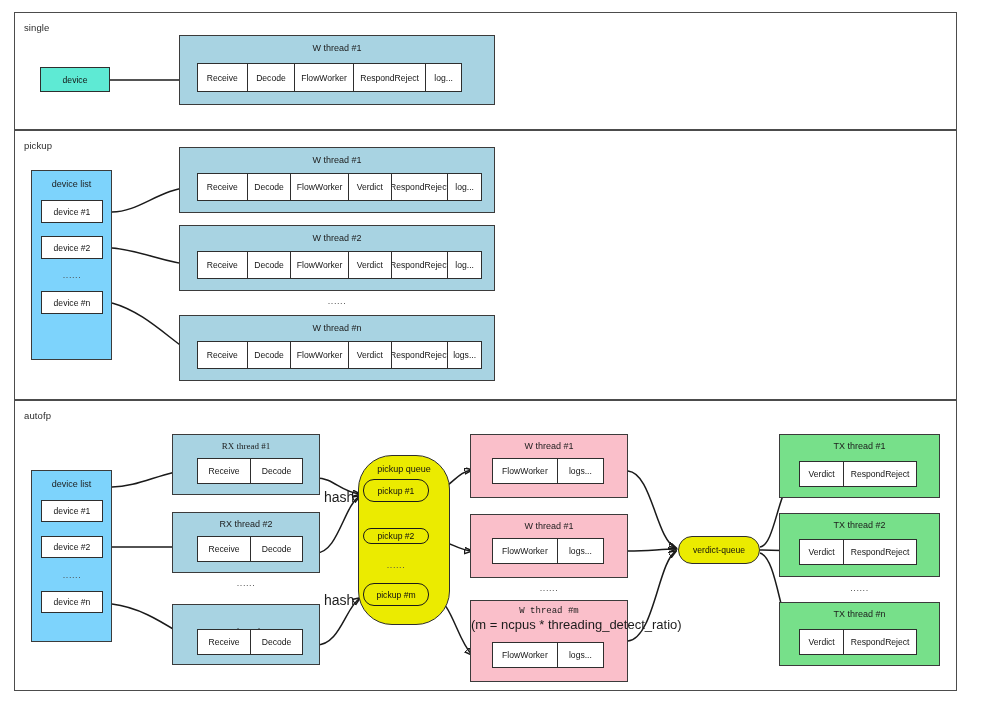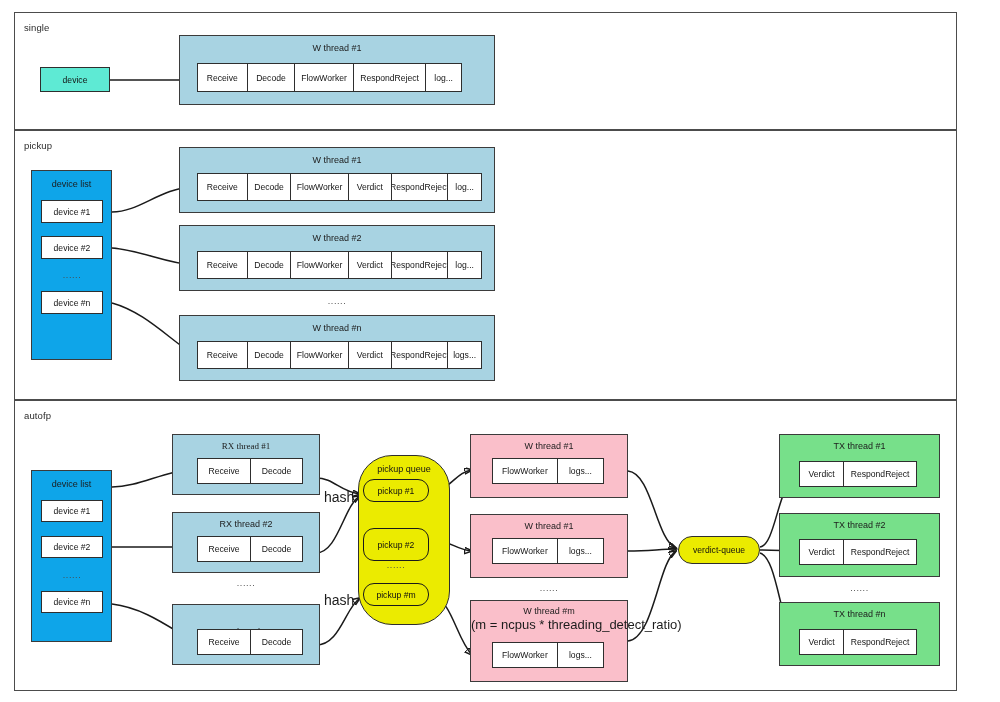--- a/index.html
+++ b/index.html
@@ -8,21 +8,21 @@
   #canvas{position:relative;width:1000px;height:702px;overflow:hidden;background:#fff;}
 
   
   .frame{position:absolute;box-sizing:border-box;border:1.5px solid #4c4c4c;background:#ffffff;}
 
   .section-label{position:absolute;font-size:9.5px;color:#2b2b2b;white-space:nowrap;letter-spacing:.1px;}
 
   
   .group{position:absolute;box-sizing:border-box;border:1.4px solid #3b3b3b;}
   .group.blue{background:#a8d3e2;}
-  .group.orange{background:#0ea5e9;}
+  .group.orange{background:#7dd3fc;}
   .group.pink{background:#fabfca;}
   .group.green{background:#77e08a;}
 
   .group-title{position:absolute;left:0;right:0;text-align:center;font-size:9px;color:#1c1c1c;white-space:nowrap;}
 
   
   .pipeline{position:absolute;display:flex;box-sizing:border-box;border:1.4px solid #2e2e2e;background:#ffffff;}
   .cell{box-sizing:border-box;border-right:1.3px solid #2e2e2e;display:flex;align-items:center;justify-content:center;
         font-size:8.6px;color:#141414;white-space:nowrap;background:#ffffff;overflow:hidden;}
   .cell:last-child{border-right:none;}
@@ -194,21 +194,21 @@
     <div class="cell" style="width:52px;">Decode</div>
   </div>
 
   <div class="edge-label" style="left:324px;top:489px;">hash</div>
   <div class="edge-label" style="left:324px;top:592px;">hash</div>
 
   <div class="queue" style="left:358px;top:455px;width:92px;height:170px;">
     <div class="queue-title" style="top:8px;">pickup queue</div>
   </div>
   <div class="pill" style="left:363px;top:479px;width:66px;height:23px;">pickup #1</div>
-  <div class="pill" style="left:363px;top:528px;width:66px;height:33px;">pickup #2</div>
+  <div class="pill" style="left:363px;top:528px;width:66px;height:16px;">pickup #2</div>
   <div class="ellipsis" style="left:363px;top:560px;width:66px;">......</div>
   <div class="pill" style="left:363px;top:583px;width:66px;height:23px;">pickup #m</div>
 
   <div class="group pink" style="left:470px;top:434px;width:158px;height:64px;">
     <div class="group-title" style="top:6px;">W thread #1</div>
   </div>
   <div class="pipeline" style="left:492px;top:458px;width:112px;height:26px;">
     <div class="cell" style="width:66px;">FlowWorker</div>
     <div class="cell" style="width:46px;">logs...</div>
   </div>
@@ -217,21 +217,21 @@
     <div class="group-title" style="top:6px;">W thread #1</div>
   </div>
   <div class="pipeline" style="left:492px;top:538px;width:112px;height:26px;">
     <div class="cell" style="width:66px;">FlowWorker</div>
     <div class="cell" style="width:46px;">logs...</div>
   </div>
 
   <div class="ellipsis" style="left:470px;top:583px;width:158px;">......</div>
 
   <div class="group pink" style="left:470px;top:600px;width:158px;height:82px;">
-    <div class="group-title" style="top:5px;">W thread #m</div>
+    <div class="group-title" style="top:5px;font-family:Liberation Mono, monospace;">W thread #m</div>
     <div class="group-title" style="top:16px;font-size:13px;">(m = ncpus * threading_detect_ratio)</div>
   </div>
   <div class="pipeline" style="left:492px;top:642px;width:112px;height:26px;">
     <div class="cell" style="width:66px;">FlowWorker</div>
     <div class="cell" style="width:46px;">logs...</div>
   </div>
 
   <div class="queue" style="left:678px;top:536px;width:82px;height:28px;border-radius:14px;display:flex;align-items:center;justify-content:center;">
     <span style="font-size:8.6px;color:#101010;">verdict-queue</span>
   </div>

